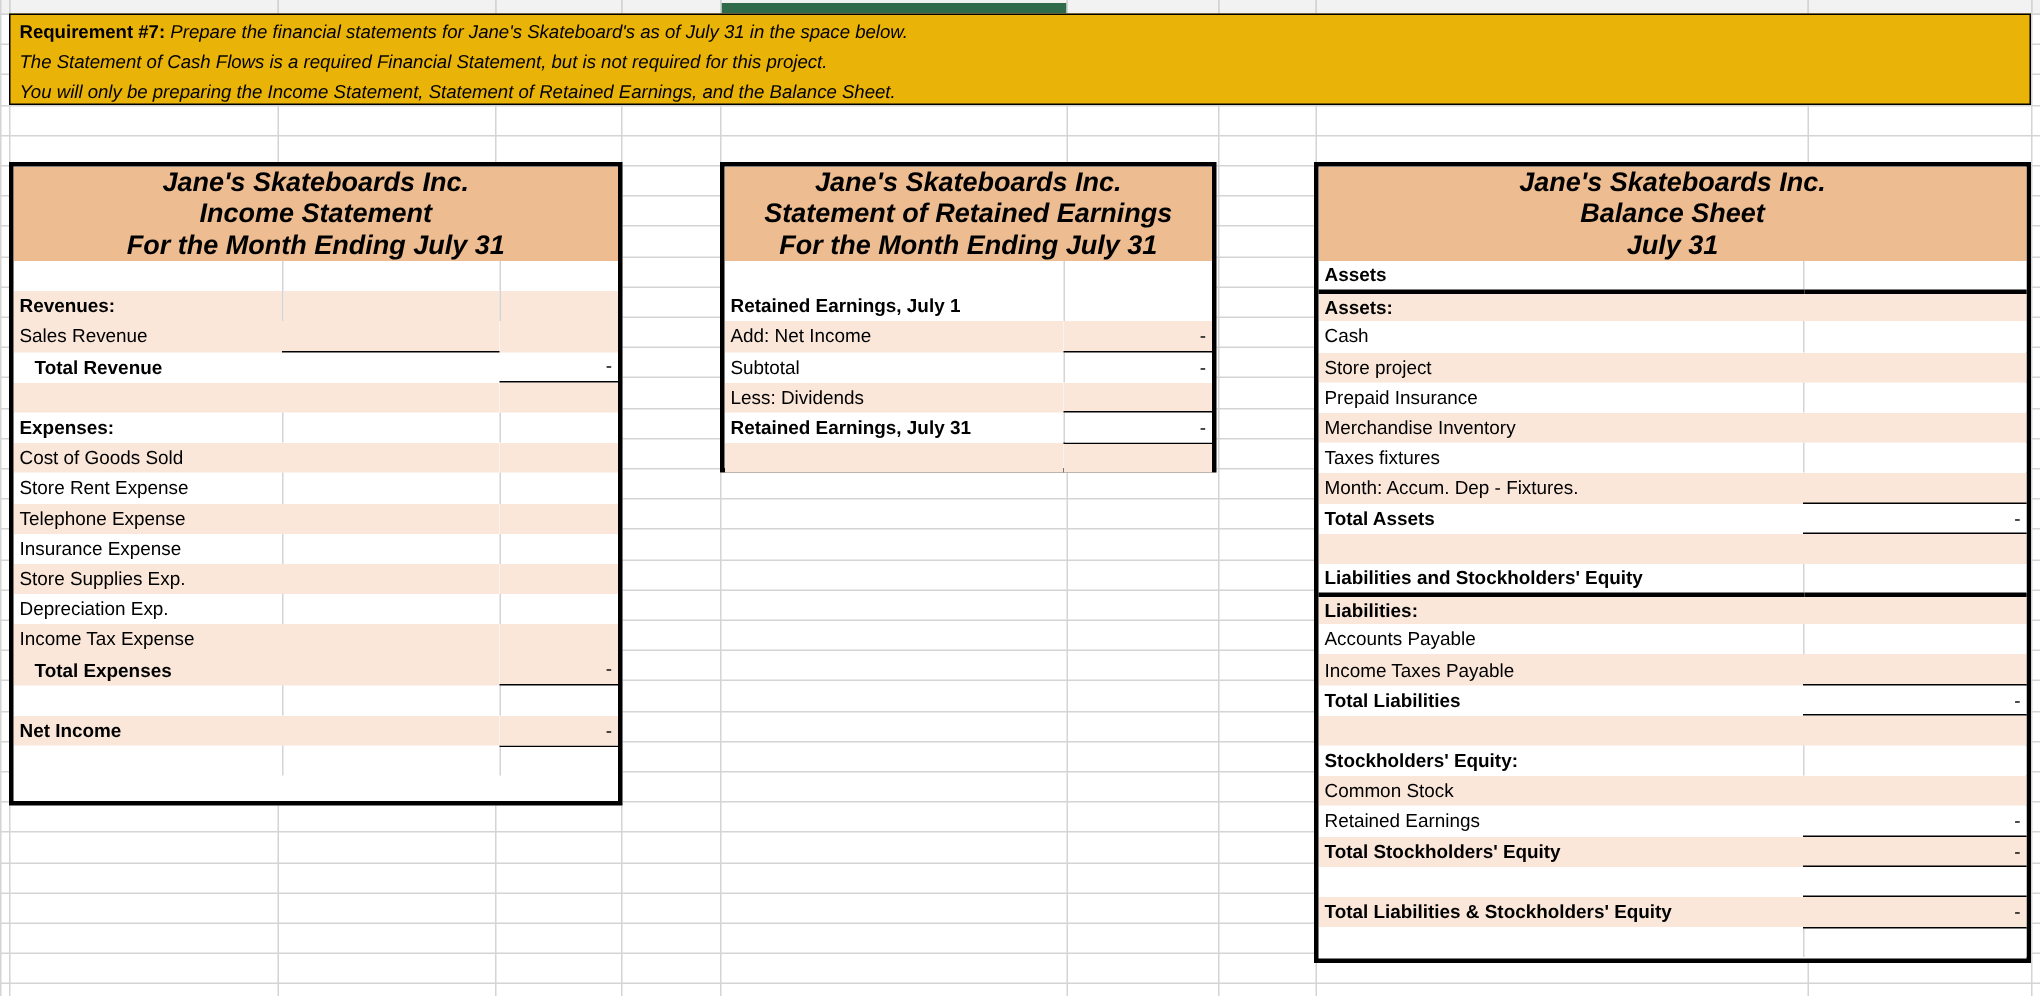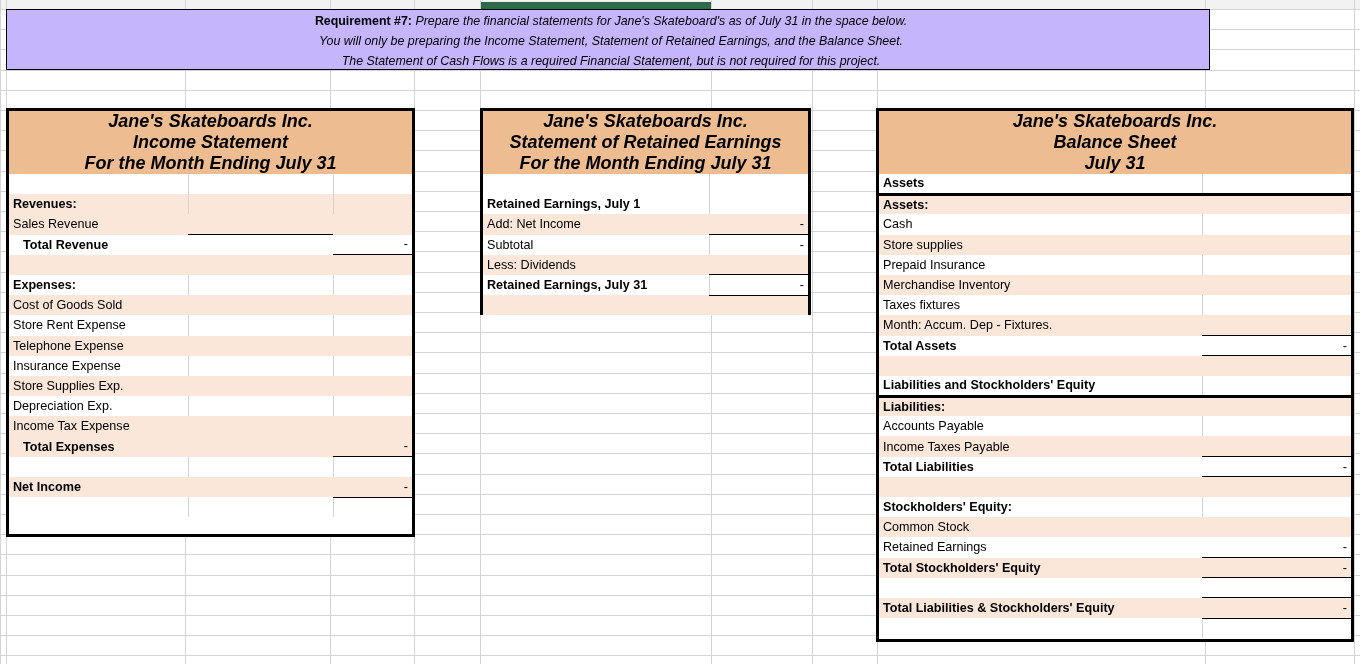--- a/index.html
+++ b/index.html
@@ -11,24 +11,23 @@
   
   #grid{position:absolute;left:0;top:0;width:1360px;height:664px;}
   .gline-h{position:absolute;left:0;width:1360px;height:1px;background:#d4d4d4;}
   .gline-v{position:absolute;top:0;height:664px;width:1px;background:#d4d4d4;}
   #colbar{position:absolute;left:0;top:0;width:1360px;height:9px;background:#f2f2f2;border-bottom:1px solid #cfcfcf;}
   #colbar .seg{position:absolute;top:0;height:9px;border-right:1px solid #cfcfcf;background:#f2f2f2;}
   #colsel{position:absolute;top:2px;height:7px;background:#2f6b4a;}
 
   
   #req{
-    position:absolute;left:6px;top:9px;width:1204px;height:61px;
-    background:#c4b5fd;border:1px solid #000000;box-sizing:border-box;
+    position:absolute;left:6px;top:9px;width:1348px;height:61px;
+    background:#eab308;border:1px solid #000000;box-sizing:border-box;
     padding:1px 0 0 6px;
-    text-align:center;
   }
   #req .line{font-size:12.4px;line-height:20px;color:#000;white-space:nowrap;font-style:italic;}
   #req .line b{font-style:normal;font-weight:bold;}
 
   
   .block{position:absolute;box-sizing:border-box;border:3px solid #000;background:#fff;}
   .stmt{width:100%;border-collapse:collapse;table-layout:fixed;}
   .stmt td{
     height:20.2px;padding:0 4px;font-size:12.6px;color:#000;
     vertical-align:middle;overflow:hidden;white-space:nowrap;
@@ -115,22 +114,22 @@
     <div class="gline-v" style="left: 480px;"></div>
     <div class="gline-v" style="left: 711px;"></div>
     <div class="gline-v" style="left: 812px;"></div>
     <div class="gline-v" style="left: 877px;"></div>
     <div class="gline-v" style="left: 1205px;"></div>
     <div class="gline-v" style="left: 1354px;"></div>
   </div>
 
 <div id="req">
   <div class="line"><b>Requirement #7:</b><span> Prepare the financial statements for Jane's Skateboard's as of July 31 in the space below.</span></div>
+  <div class="line">The Statement of Cash Flows is a required Financial Statement, but is not required for this project.</div>
   <div class="line">You will only be preparing the Income Statement, Statement of Retained Earnings, and the Balance Sheet.</div>
-  <div class="line">The Statement of Cash Flows is a required Financial Statement, but is not required for this project.</div>
 </div>
 
 <div class="block" id="blk-is" style="left:6px;top:108px;width:409px;height:429px;">
   <table class="stmt">
     <colgroup>
         <col style="width:179px">
         <col style="width:145px">
         <col style="width:79px">
       </colgroup>
     <tbody>
@@ -296,21 +295,21 @@
       </tr>
       <tr class="stripe">
         <td class="lbl b">Assets:</td>
         <td class="val"></td>
       </tr>
       <tr class="plain">
         <td class="lbl">Cash</td>
         <td class="val sep"></td>
       </tr>
       <tr class="stripe">
-        <td class="lbl">Store supplies</td>
+        <td class="lbl">Store project</td>
         <td class="val"></td>
       </tr>
       <tr class="plain">
         <td class="lbl">Prepaid Insurance</td>
         <td class="val sep"></td>
       </tr>
       <tr class="stripe">
         <td class="lbl">Merchandise Inventory</td>
         <td class="val"></td>
       </tr>

